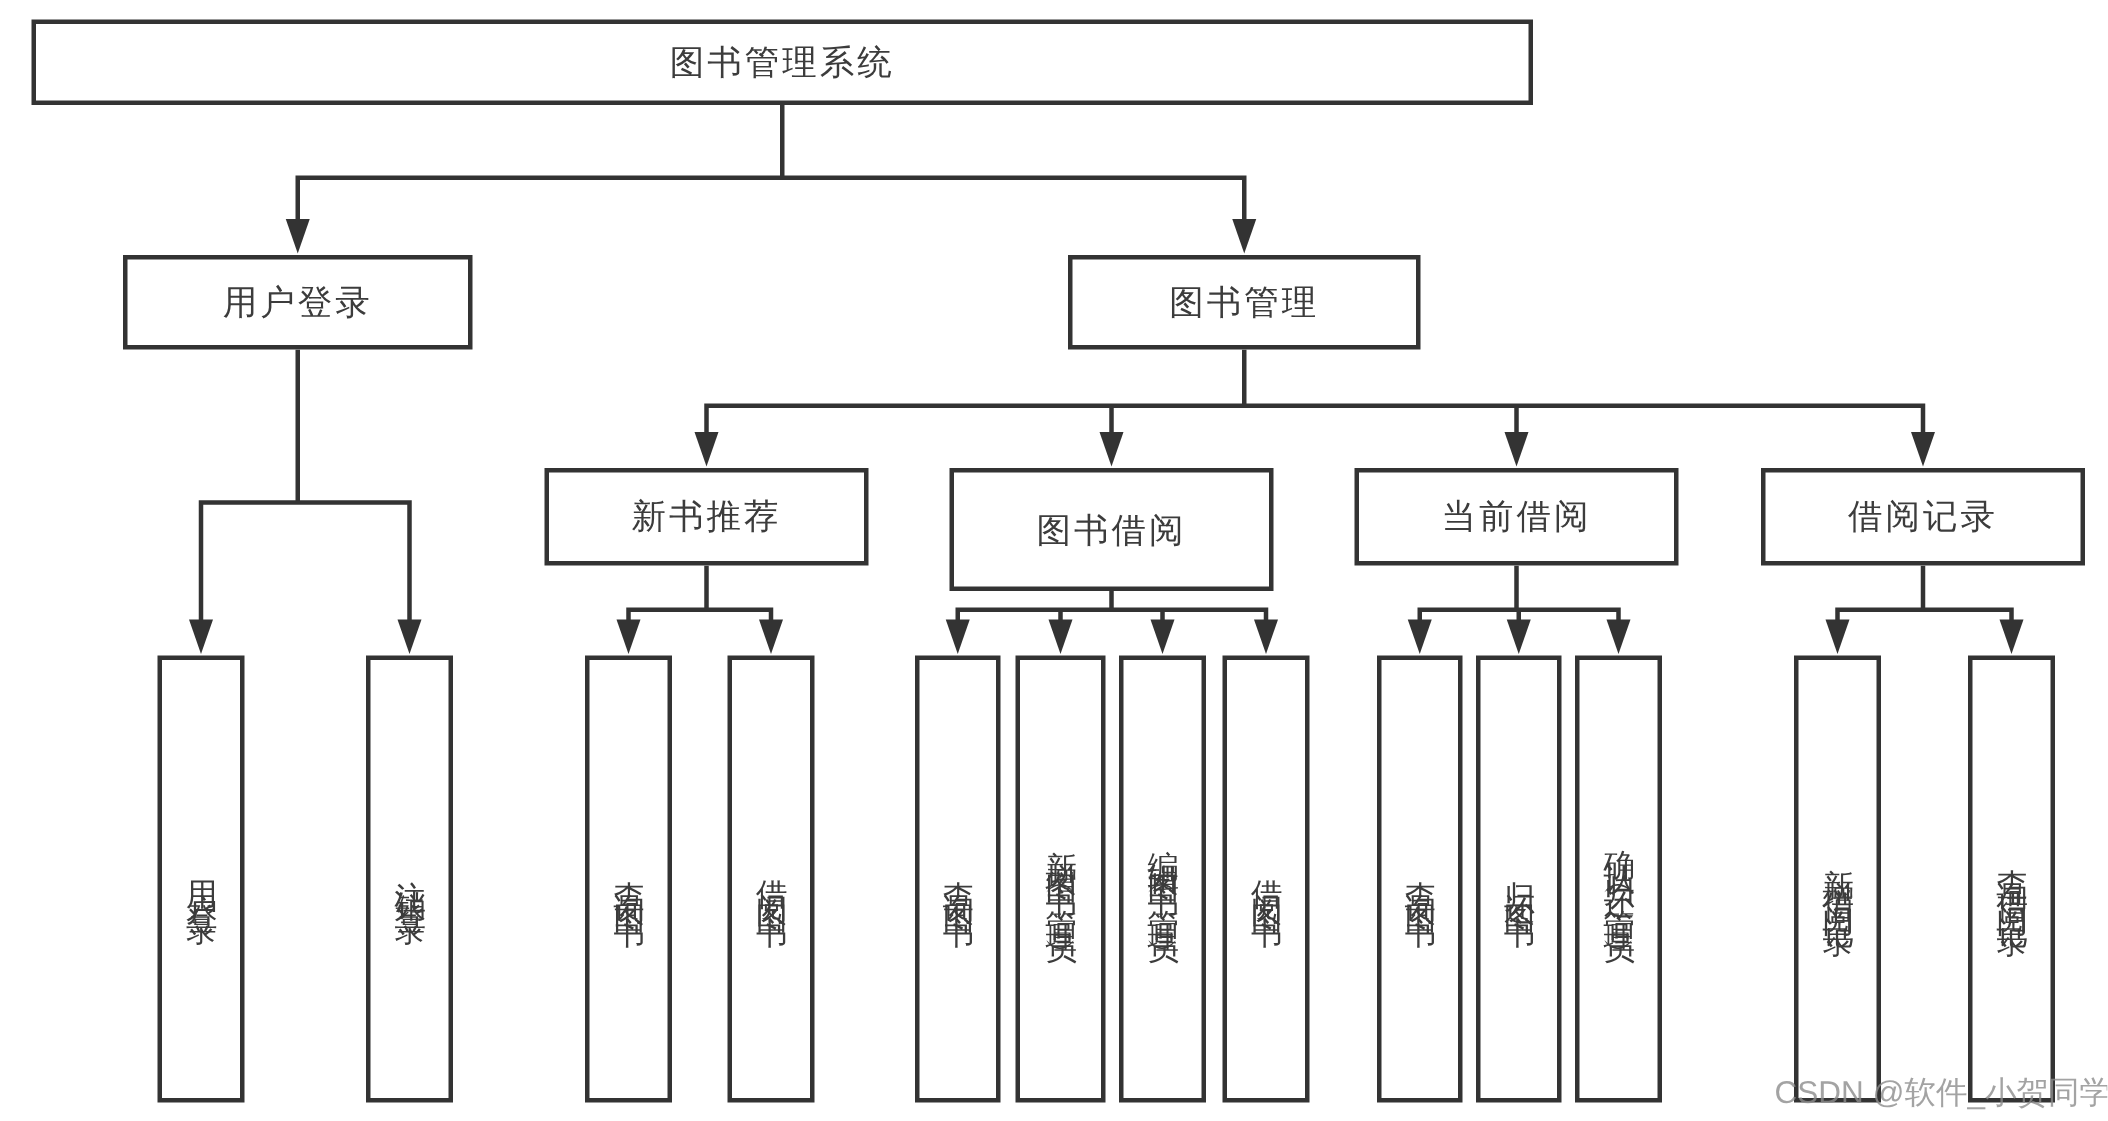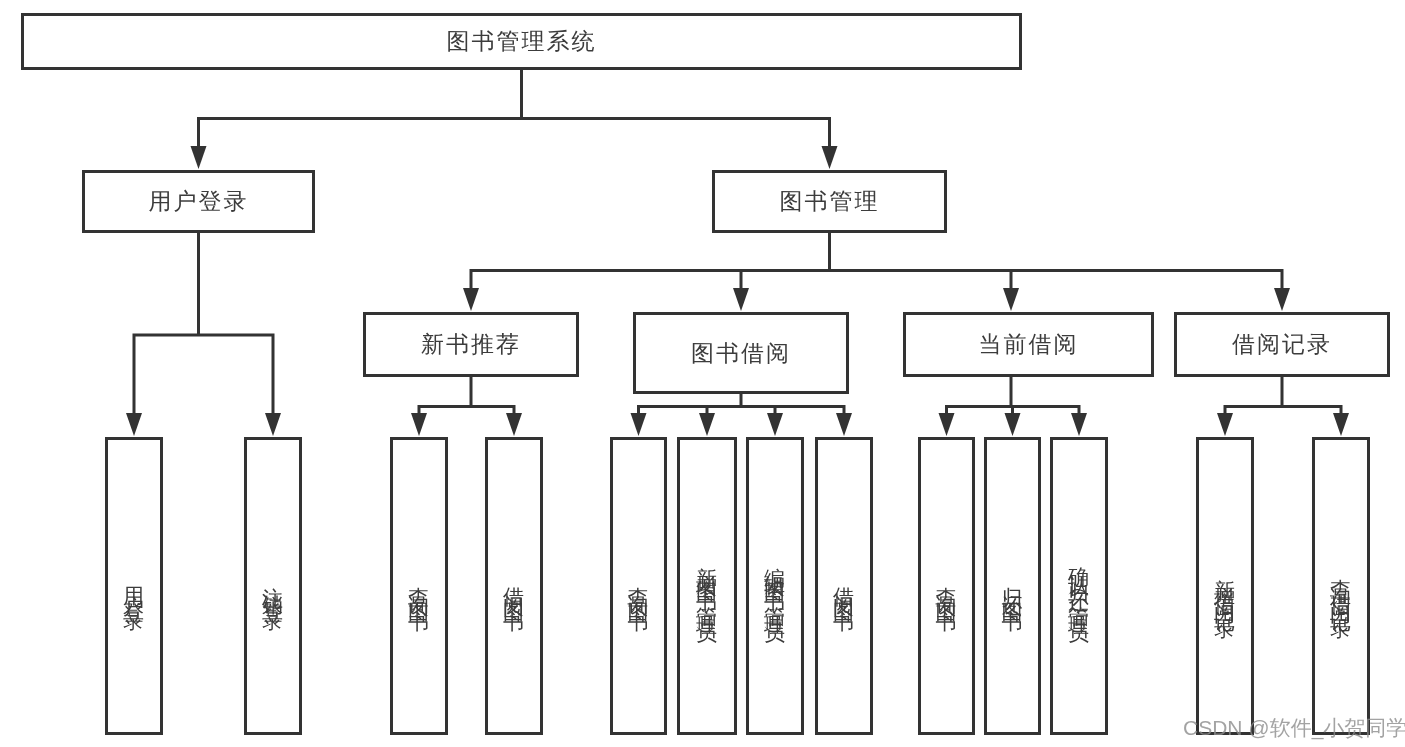--- a/index.html
+++ b/index.html
@@ -80,21 +80,21 @@
   <div class="node h" style="left:363px; top:312px; width:216px; height:65px">
     <span>新书推荐</span>
   </div>
 
   <div class="node h" style="left:712px; top:170px; width:235px; height:63px">
     <span>图书管理</span>
   </div>
   <div class="node h" style="left:633px; top:312px; width:216px; height:82px">
     <span>图书借阅</span>
   </div>
-  <div class="node h" style="left:903px; top:312px; width:251px; height:65px">
+  <div class="node h" style="left:903px; top:312px; width:216px; height:65px">
     <span>当前借阅</span>
   </div>
   <div class="node h" style="left:1174px; top:312px; width:216px; height:65px">
     <span>借阅记录</span>
   </div>
 
   <div class="node v" style="left:105px; top:437px; width:58px; height:298px">
     <span>用户登录</span>
   </div>
   <div class="node v" style="left:244px; top:437px; width:58px; height:298px">

